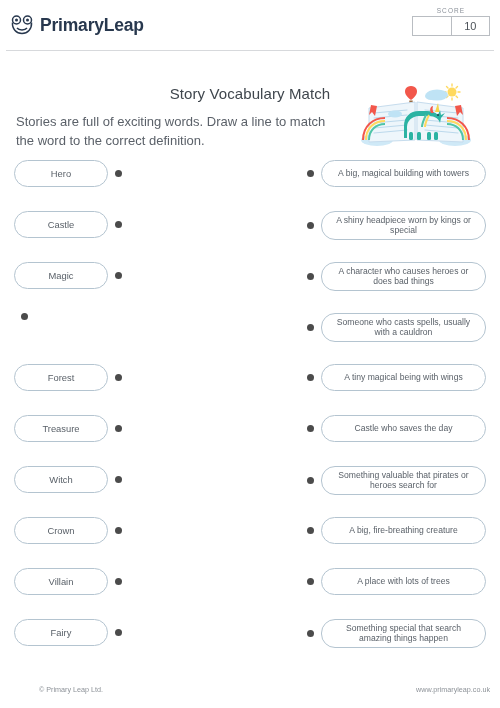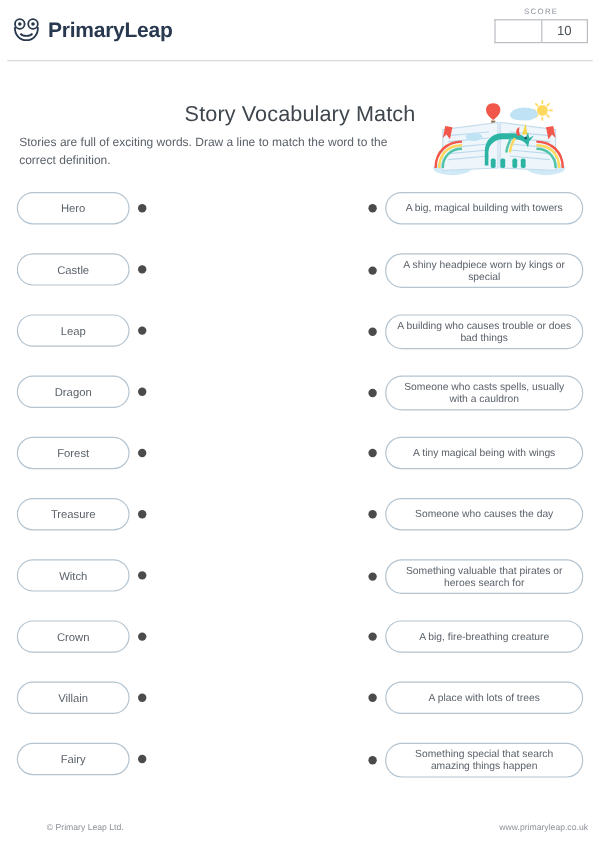--- a/index.html
+++ b/index.html
@@ -42,26 +42,26 @@
   }
   .score-cell.left { border-right: none; }
   .header-rule {
     position: absolute; left: 6px; top: 50px; width: 488px;
     height: 1px; background: #d7d9dc;
   }
 
   
   .worksheet-title {
     position: absolute; left: 0; top: 85px; width: 500px;
-    text-align: center; font-size: 18px; color: #3f464d;
+    text-align: center; font-size: 15px; color: #3f464d;
     letter-spacing: 0.1px;
   }
   .intro {
     position: absolute; left: 16px; top: 113px; width: 330px;
-    font-size: 10px; line-height: 1.45; color: #5b6169;
+    font-size: 13px; line-height: 1.45; color: #5b6169;
   }
 
   
   .illustration {
     position: absolute; left: 355px; top: 82px;
     width: 122px; height: 68px;
   }
   .illustration svg { width: 122px; height: 68px; display: block; }
 
   
@@ -230,32 +230,31 @@
         <span class="dot"></span>
       </div>
       <div class="side right-side">
         <span class="dot"></span>
         <div class="pill definition">A shiny headpiece worn by kings or special</div>
       </div>
     </div>
 
     <div class="match-row">
       <div class="side left-side">
-        <div class="pill word">Leap</div>
-        <span class="dot"></span>
-      </div>
-      <div class="side right-side">
-        <span class="dot"></span>
-        <div class="pill definition">A building who causes trouble or does bad things</div>
-      </div>
-    </div>
-
-    <div class="match-row">
-      <div class="side left-side">
-        <div class="pill word">Dragon</div>
+        <div class="pill word">Magic</div>
+        <span class="dot"></span>
+      </div>
+      <div class="side right-side">
+        <span class="dot"></span>
+        <div class="pill definition">A character who causes heroes or does bad things</div>
+      </div>
+    </div>
+
+    <div class="match-row">
+      <div class="side left-side">
         <span class="dot"></span>
       </div>
       <div class="side right-side">
         <span class="dot"></span>
         <div class="pill definition">Someone who casts spells, usually with a cauldron</div>
       </div>
     </div>
 
     <div class="match-row">
       <div class="side left-side">
@@ -268,21 +267,21 @@
       </div>
     </div>
 
     <div class="match-row">
       <div class="side left-side">
         <div class="pill word">Treasure</div>
         <span class="dot"></span>
       </div>
       <div class="side right-side">
         <span class="dot"></span>
-        <div class="pill definition">Someone who causes the day</div>
+        <div class="pill definition">Castle who saves the day</div>
       </div>
     </div>
 
     <div class="match-row">
       <div class="side left-side">
         <div class="pill word">Witch</div>
         <span class="dot"></span>
       </div>
       <div class="side right-side">
         <span class="dot"></span>

